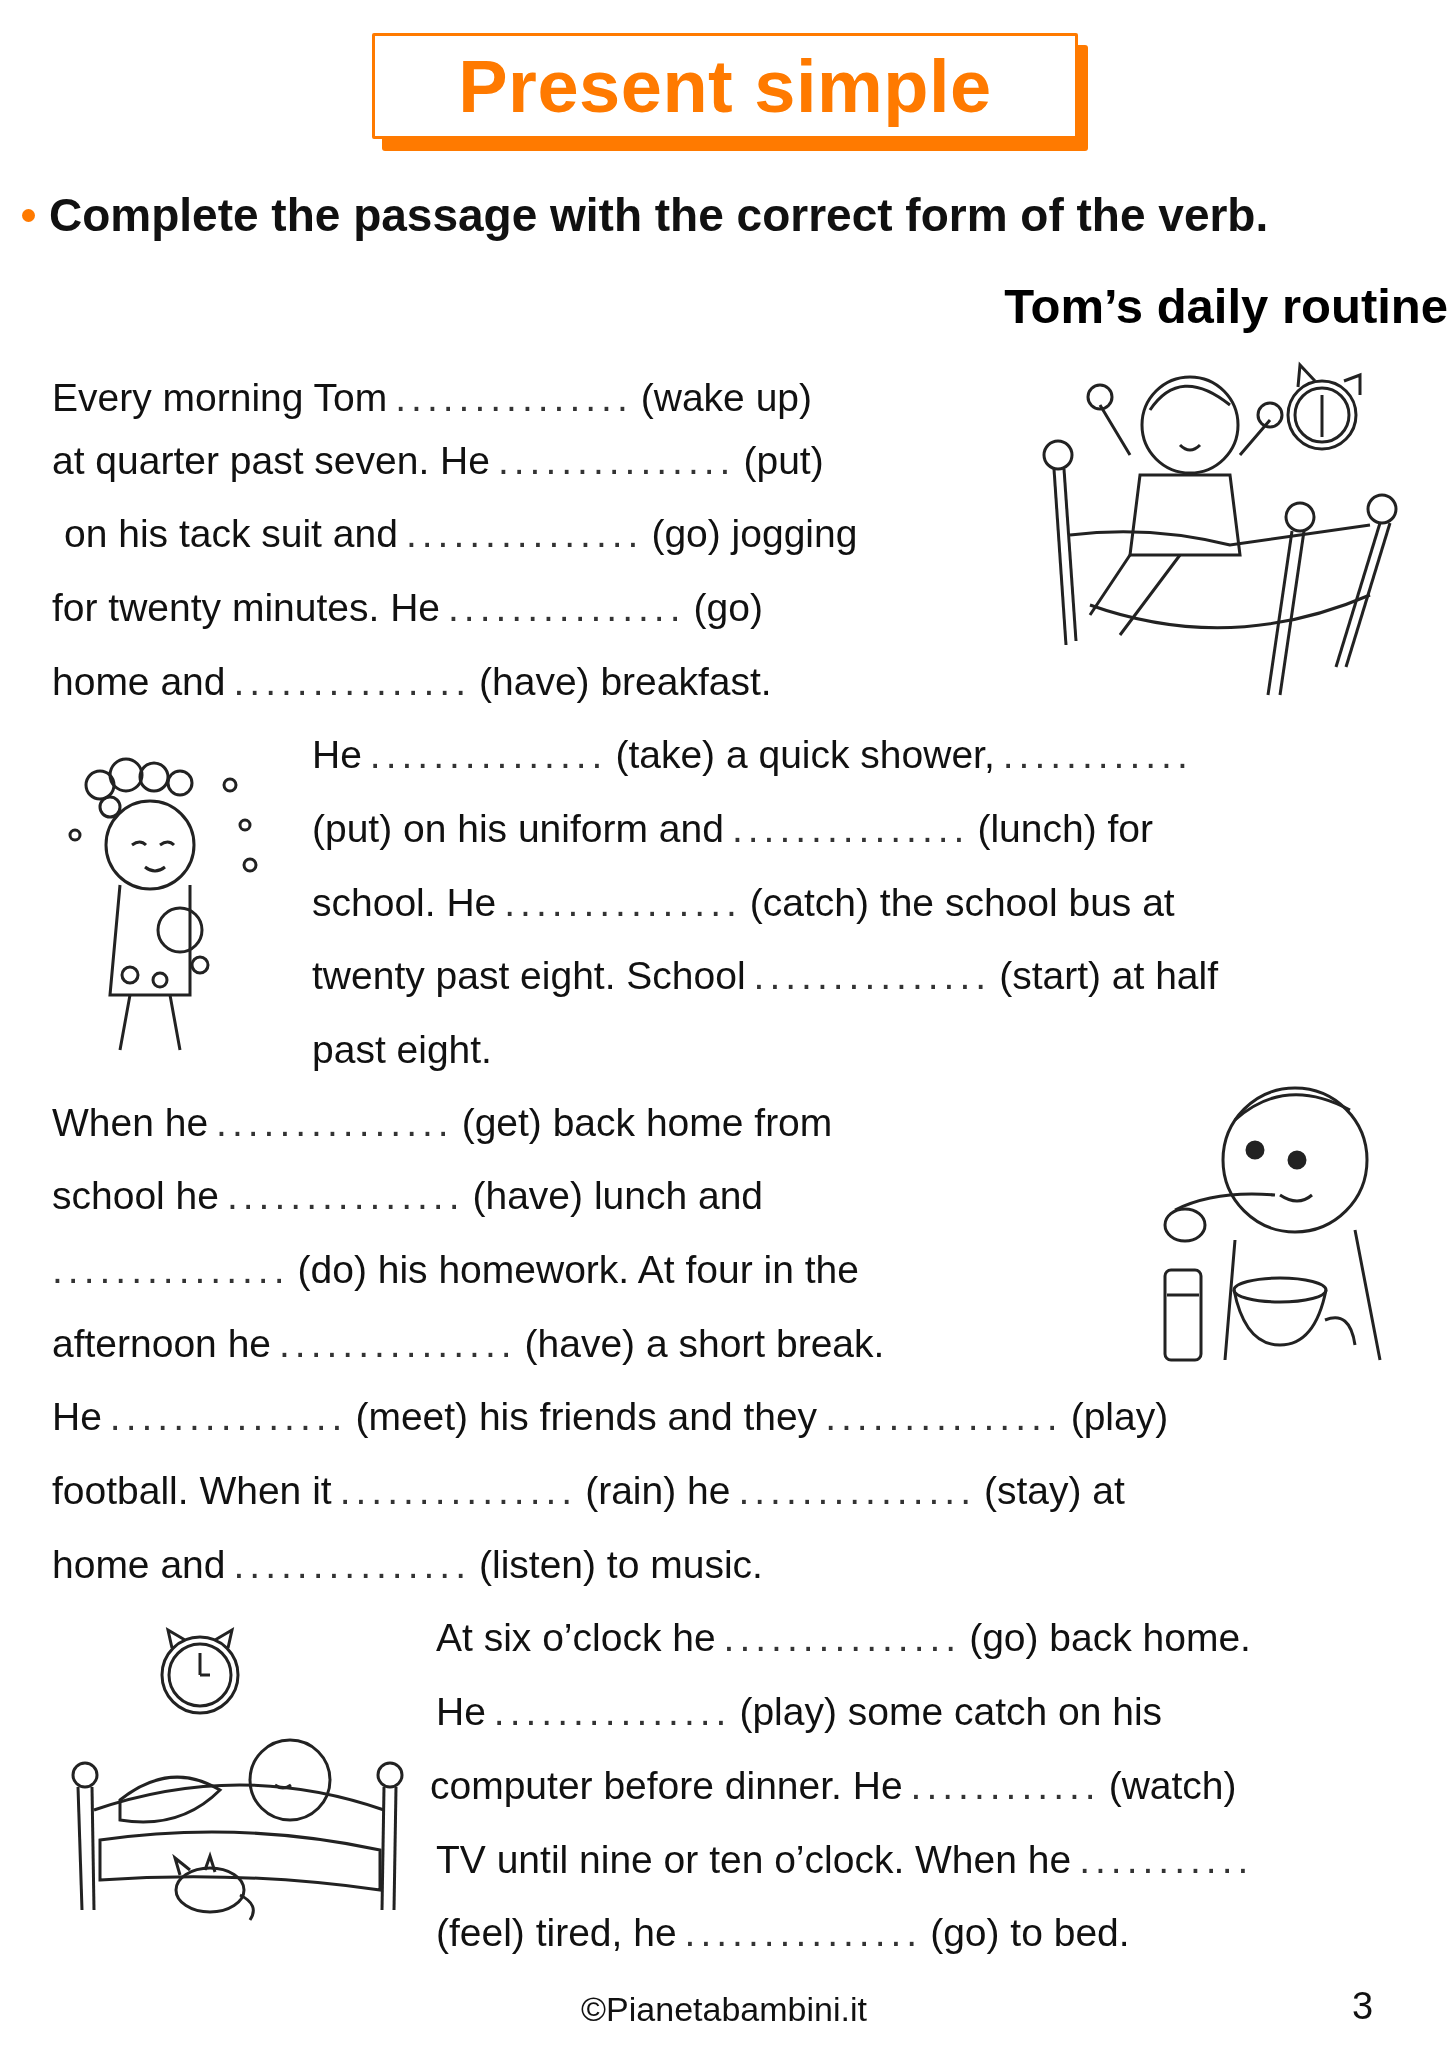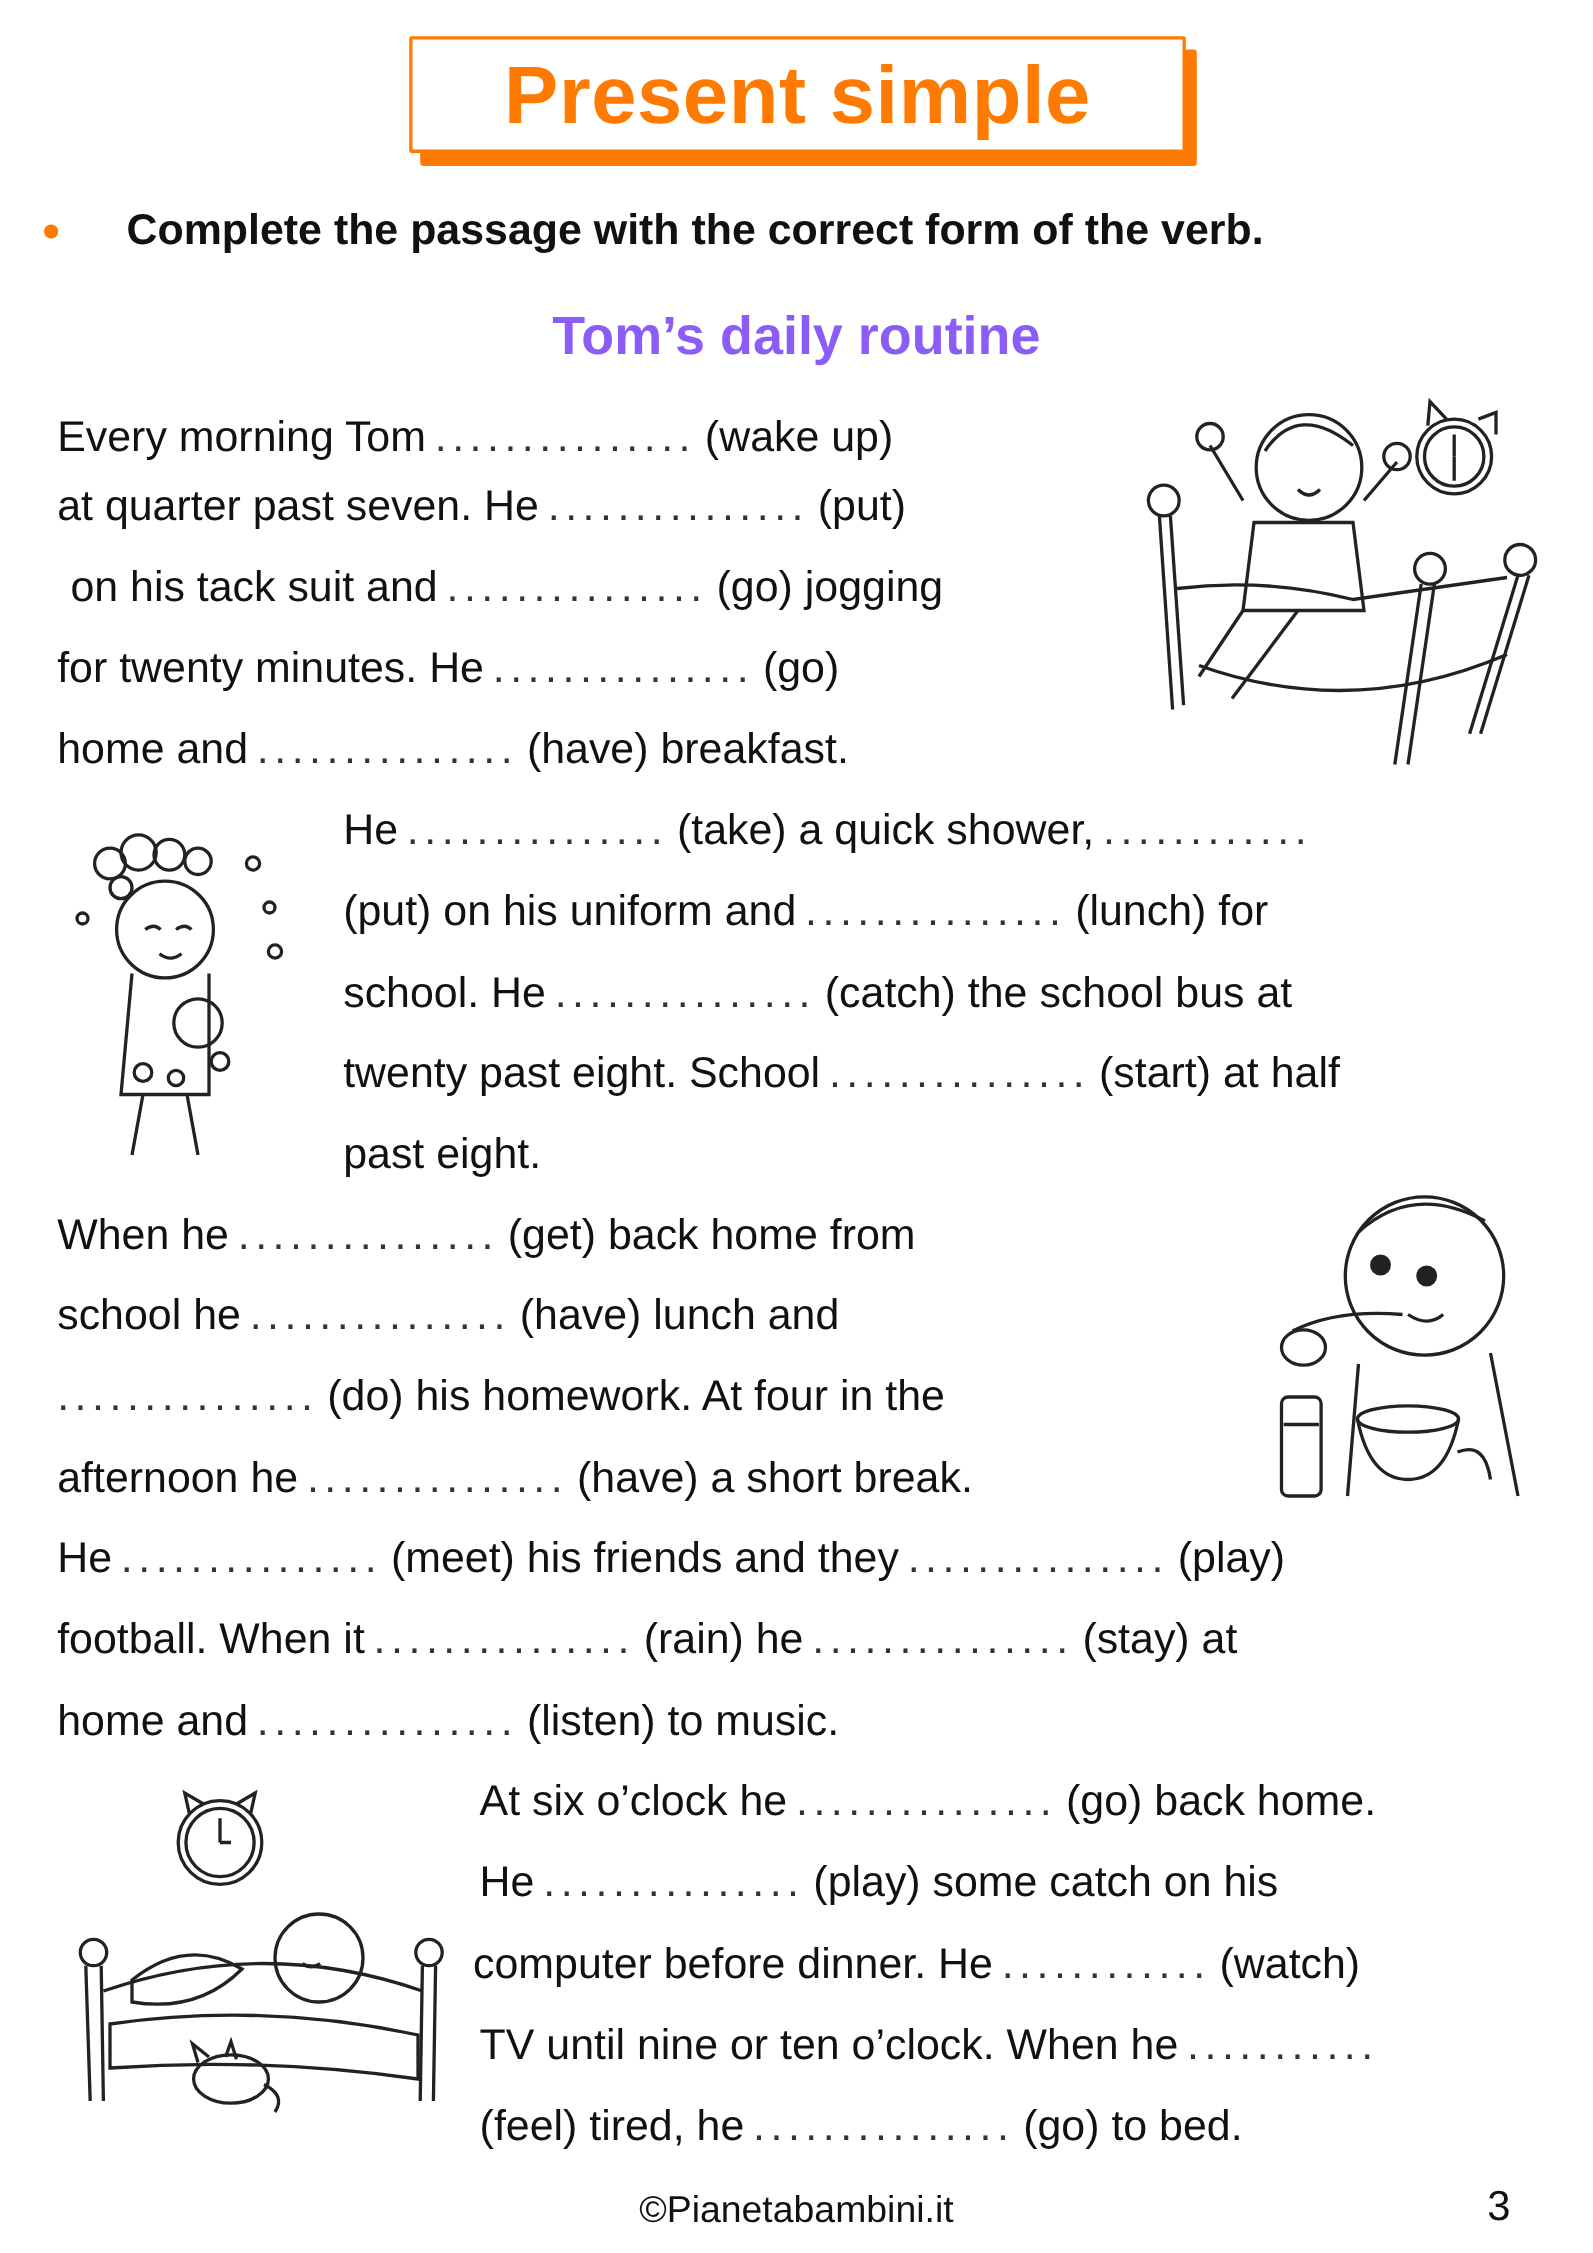--- a/index.html
+++ b/index.html
@@ -1,23 +1,23 @@
 <!DOCTYPE html>
 <html><head>
 <meta charset="utf-8">
 <style>
   html,body{margin:0;padding:0;background:#fff;}
   body{width:1448px;height:2048px;position:relative;overflow:hidden;font-family:"Liberation Sans","DejaVu Sans",sans-serif;color:#111;}
   .title-wrap{position:absolute;left:372px;top:33px;width:706px;height:106px;padding-left:39px;}
   .title-shadow{position:absolute;left:10px;top:12px;width:706px;height:106px;background:#ff7a00;border-radius:3px;}
   .title-box{position:absolute;left:0;top:0;width:700px;height:100px;background:#fff;border:3px solid #ff7a00;border-radius:2px;display:flex;align-items:center;justify-content:center;}
   .title-text{font-weight:bold;font-size:74px;color:#ff7a00;letter-spacing:0.5px;}
-  .instruction{position:absolute;left:40px;top:188px;font-size:39px;font-weight:bold;display:flex;align-items:center;gap:48px;}
+  .instruction{position:absolute;left:22px;top:188px;font-size:46px;font-weight:bold;display:flex;align-items:center;}
   .bullet{width:13px;height:13px;border-radius:50%;background:#ff7a00;margin-right:14px;display:inline-block;}
-  .subtitle{position:absolute;left:0;width:1448px;top:278px;text-align:center;font-size:49px;font-weight:bold;color:#8b5cf6;}
+  .subtitle{position:absolute;left:0;width:1448px;top:278px;text-align:right;font-size:49px;font-weight:bold;color:#000000;}
   .line{position:absolute;font-size:39px;white-space:nowrap;line-height:50px;height:50px;}
   .gap{display:inline-block;letter-spacing:5px;color:#333;margin:0 8px;}
   .illus{position:absolute;}
   .footer{position:absolute;left:0;width:1448px;top:1990px;text-align:center;font-size:34px;}
   .pagenum{position:absolute;left:1352px;top:1985px;font-size:38px;}
 </style>
 </head>
 <body>
 
 <div class="title-wrap">

